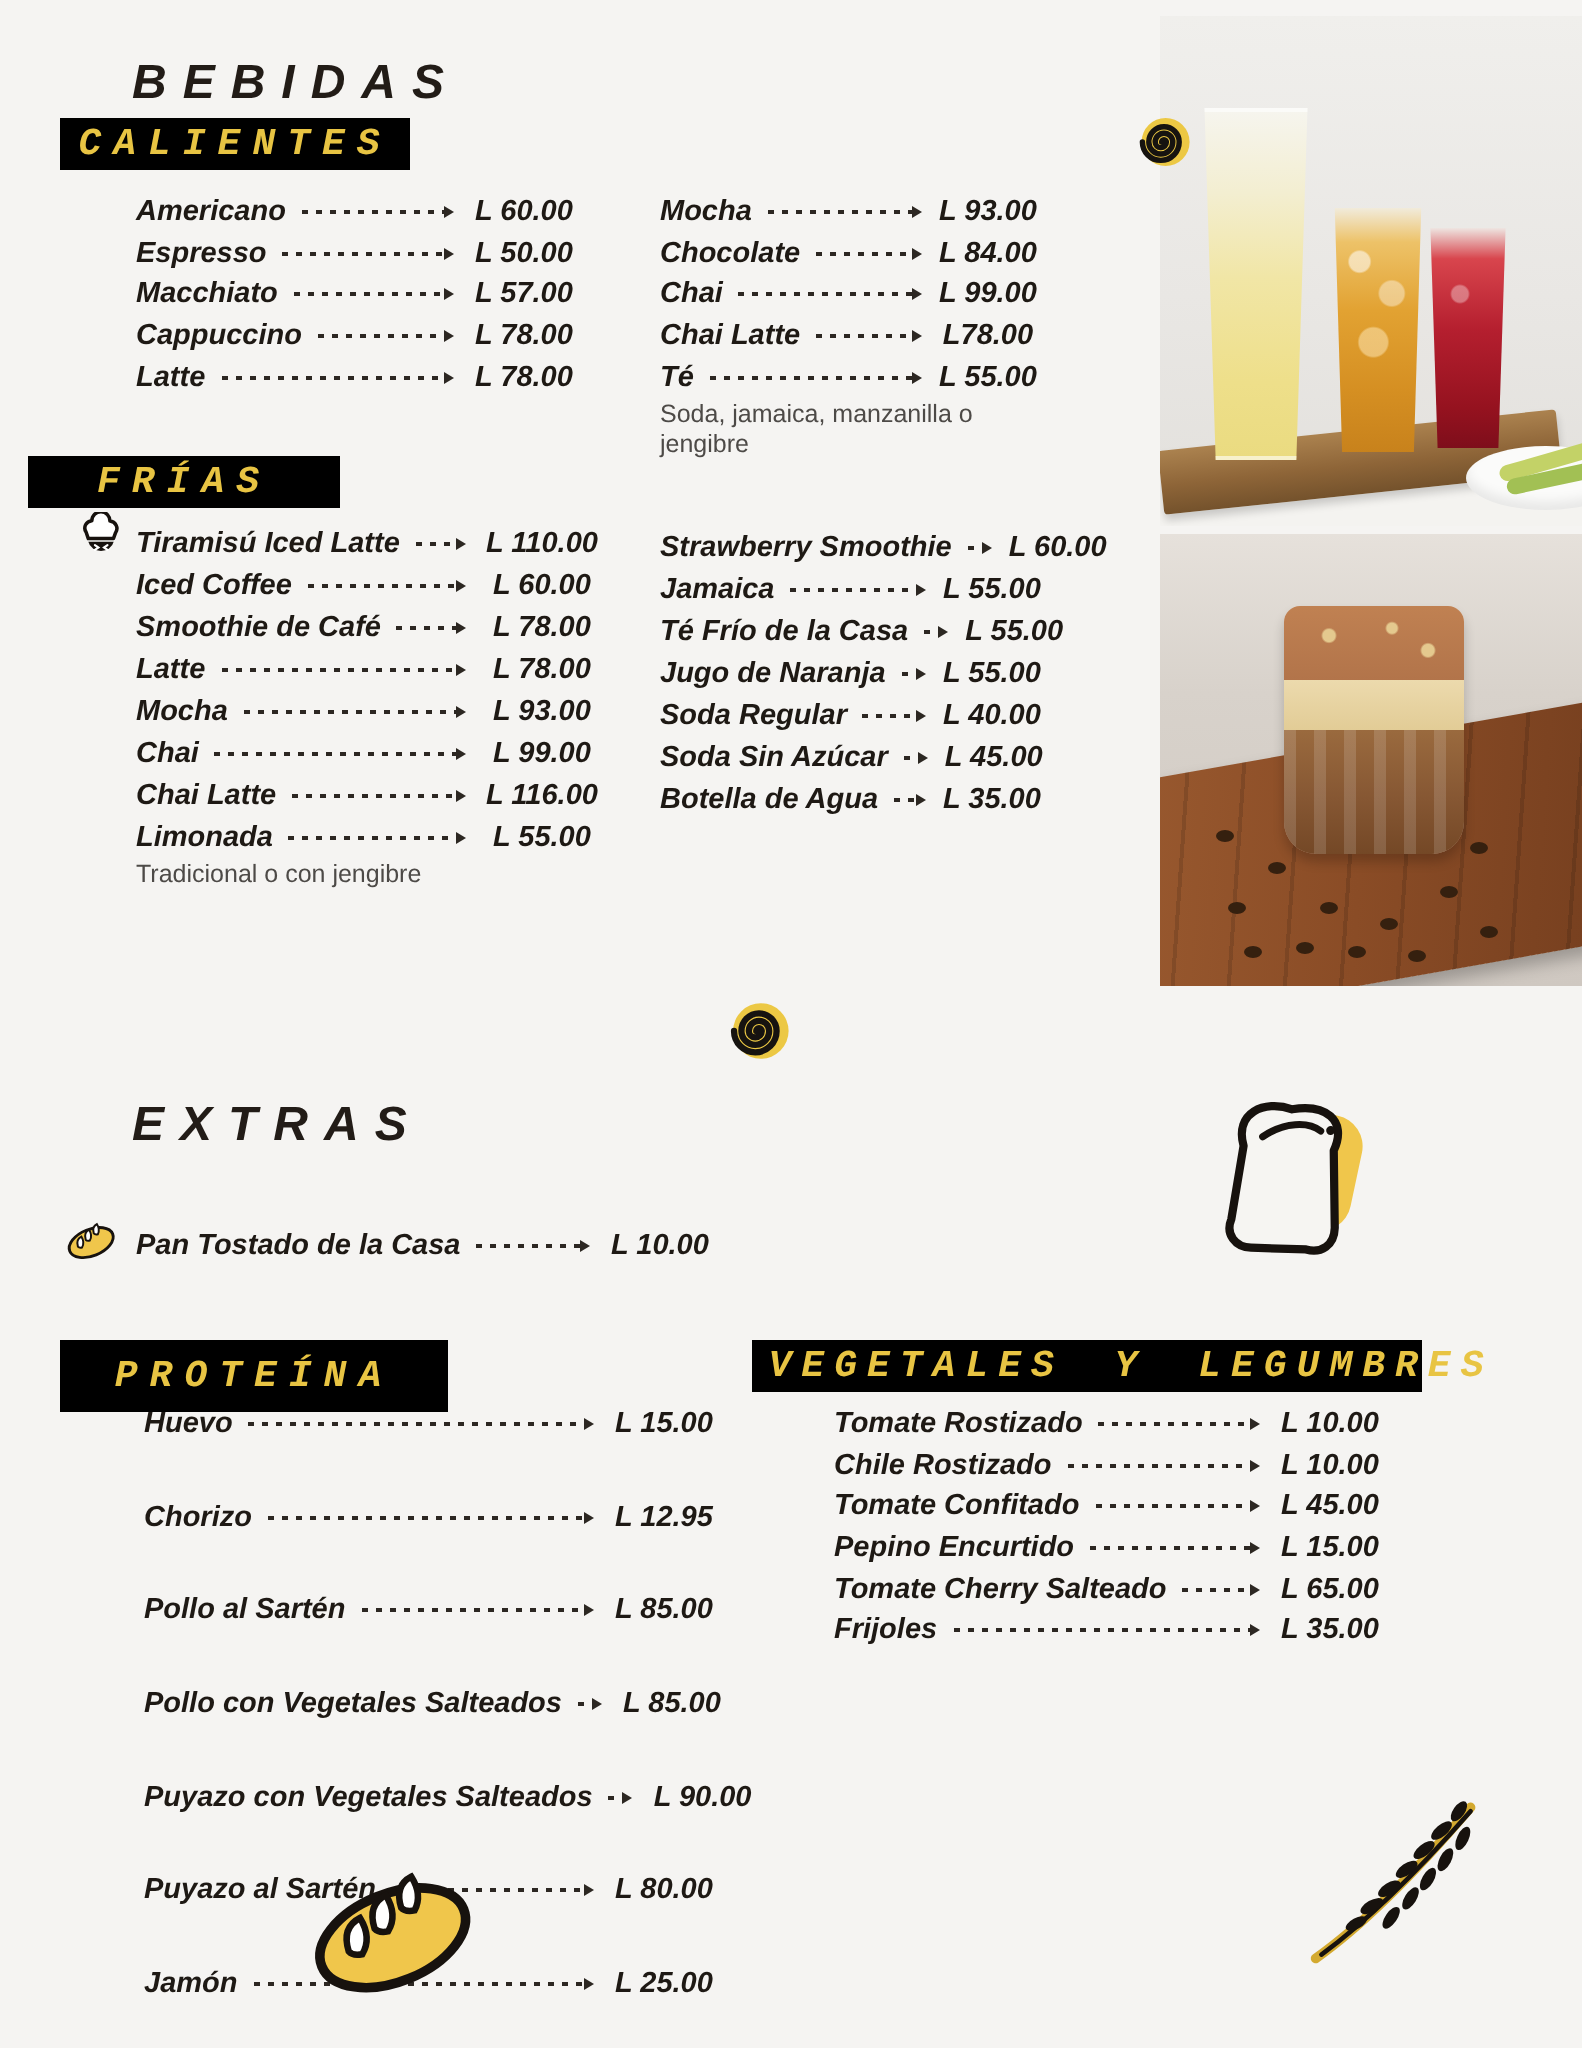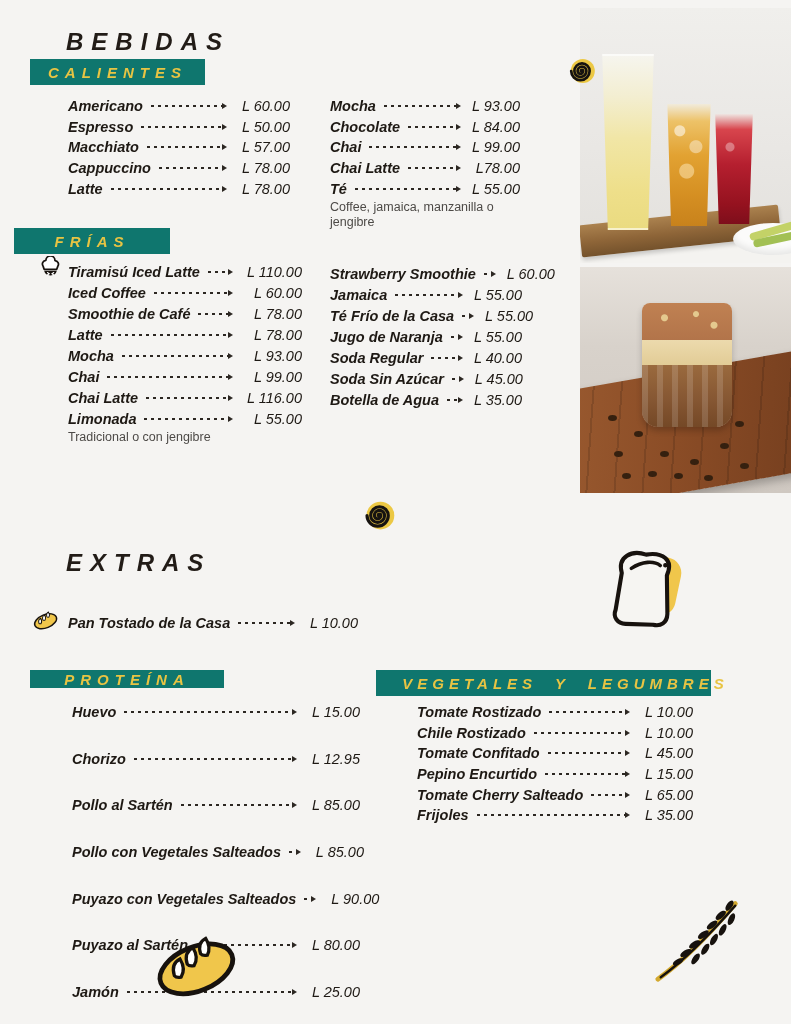--- a/index.html
+++ b/index.html
@@ -11,45 +11,46 @@
     color:#1e1914;
   }
   .abs { position:absolute; }
 
   
   .big-title {
     font-size:24px; font-weight:bold; font-style:italic;
     letter-spacing:8px; color:#221c17; white-space:nowrap;
   }
   .banner {
-    background:#0f766e; color:#e8c443;
-    font-style:italic; font-weight:bold; font-size:15px;
+    background:#000000; color:#e8c443;
+    font-style:italic; font-weight:bold; font-size:19px;
     letter-spacing:6px; display:flex; align-items:center; justify-content:center;
     white-space:nowrap;
+    font-family:Liberation Mono, monospace;
   }
   .banner.wide { letter-spacing:5px; word-spacing:9px;padding-left:44px; }
 
   
   .list { display:flex; flex-direction:column; --pw:56px; --rh:20.6px; }
   .row { display:flex; align-items:center; height:var(--rh); position:relative; }
   .name {
     font-weight:bold; font-style:italic; font-size:14.5px;
     white-space:nowrap; color:#1e1914;
   }
   .leader {
     flex:1; min-width:10px; height:2px; margin:0 9px 0 8px; position:relative;
     background:repeating-linear-gradient(90deg,#2c2722 0 3px,transparent 3px 7px);
   }
   .leader::after {
     content:""; position:absolute; right:-2px; top:50%; transform:translateY(-50%);
     border-left:5px solid #2c2722; border-top:3.5px solid transparent; border-bottom:3.5px solid transparent;
   }
   .price {
-    flex:0 0 var(--pw); width:var(--pw); text-align:right;
-    font-weight:normal; font-style:italic; font-size:14.5px; white-space:nowrap;
+    flex:0 0 var(--pw); width:var(--pw); text-align:center;
+    font-weight:bold; font-style:italic; font-size:14.5px; white-space:nowrap;
   }
   .note { font-size:12.5px; color:#4d4a47; line-height:1.2; margin:1px 0 4px; }
 
   .chef-wrap { position:absolute; left:-31px; top:-5px; width:27px; height:27px; }
   .bread-wrap { position:absolute; left:-41px; top:-3px; width:37px; height:26px; }
   .chef-wrap svg, .bread-wrap svg, .deco svg { width:100%; height:100%; display:block; }
 
   
   .deco { position:absolute; }
 
@@ -198,21 +199,21 @@
         <span class="name">Chai Latte</span>
         <span class="leader"></span>
         <span class="price">L78.00</span>
       </div>
 
       <div class="row">
         <span class="name">Té</span>
         <span class="leader"></span>
         <span class="price">L 55.00</span>
       </div>
-      <div class="note">Coffee, jamaica, manzanilla o jengibre</div>
+      <div class="note">Soda, jamaica, manzanilla o jengibre</div>
     </div>
 
   <div class="abs banner" style="left:14px; top:228px; width:156px; height:26px;">FRÍAS</div>
 
   <div class="abs list" id="cold-left" style="left:68px; top:261px; width:234px; --pw:62px; --rh:21px;">
 
       <div class="row">
         <span class="chef-wrap">
   <svg viewBox="0 0 40 40">
     <path d="M9 15 a5.5 5.5 0 0 1 4.2 -8.6 a6.6 6.6 0 0 1 13.4 .3 a5.5 5.5 0 0 1 4.2 8.6 l-1.6 4.4 h-18.6 z" fill="#ffffff" stroke="#17120e" stroke-width="2.6" stroke-linejoin="round"></path>
@@ -337,21 +338,21 @@
       <path d="M60 33 q1 -12 11 -13 q2 11 -5 17 q-5 -1 -6 -4z" fill="#ffffff" stroke="#17120e" stroke-width="3.4"></path>
     </g>
   </svg>
 </span>
         <span class="name">Pan Tostado de la Casa</span>
         <span class="leader"></span>
         <span class="price">L 10.00</span>
       </div>
     </div>
 
-  <div class="abs banner" style="left:30px; top:670px; width:194px; height:18px;">PROTEÍNA</div>
+  <div class="abs banner" style="left:30px; top:670px; width:194px; height:36px;">PROTEÍNA</div>
   <div class="abs list" id="prot-list" style="left:72px; top:702px; width:288px;gap:26px;">
 
       <div class="row">
         <span class="name">Huevo</span>
         <span class="leader"></span>
         <span class="price">L 15.00</span>
       </div>
 
       <div class="row">
         <span class="name">Chorizo</span>

